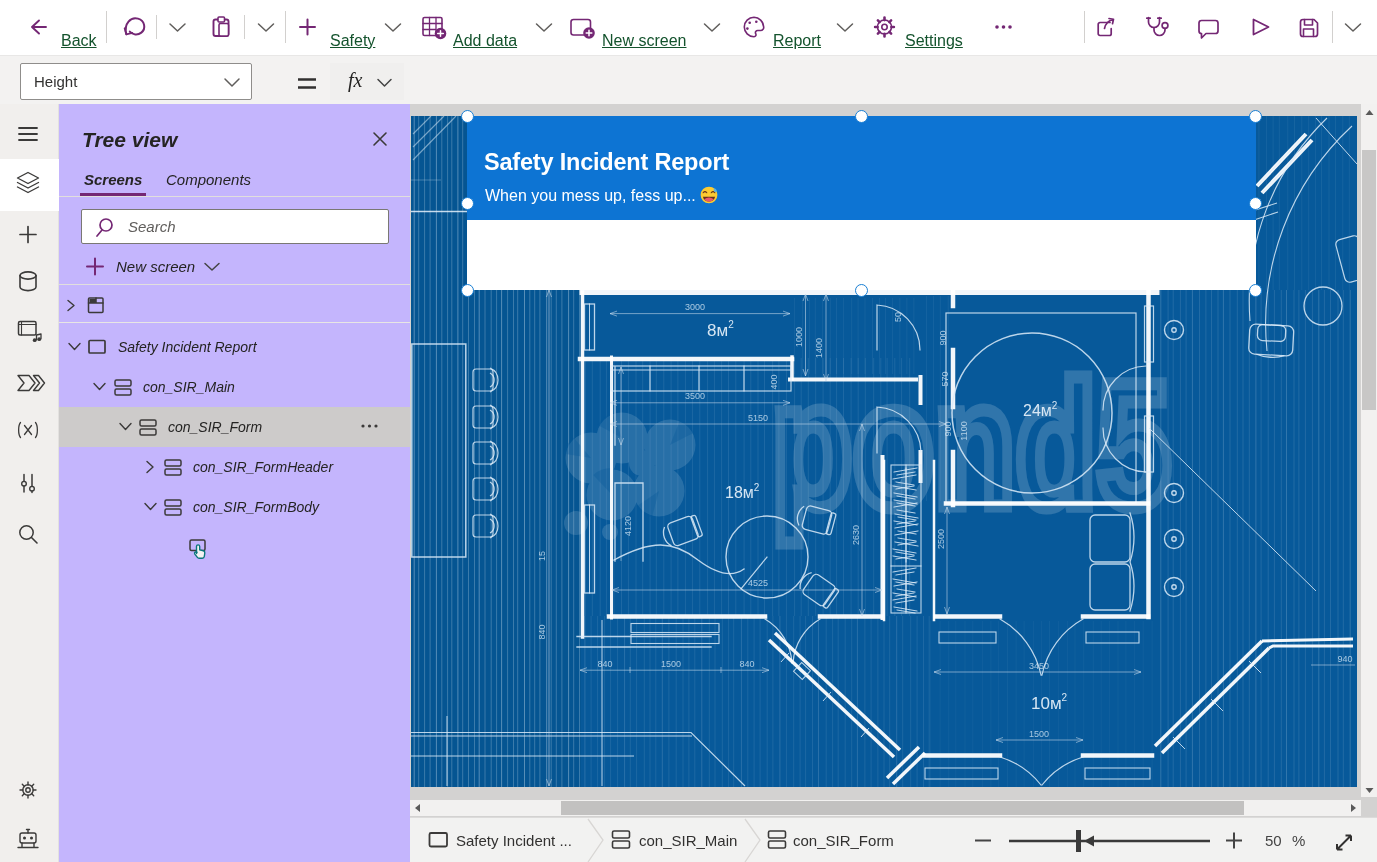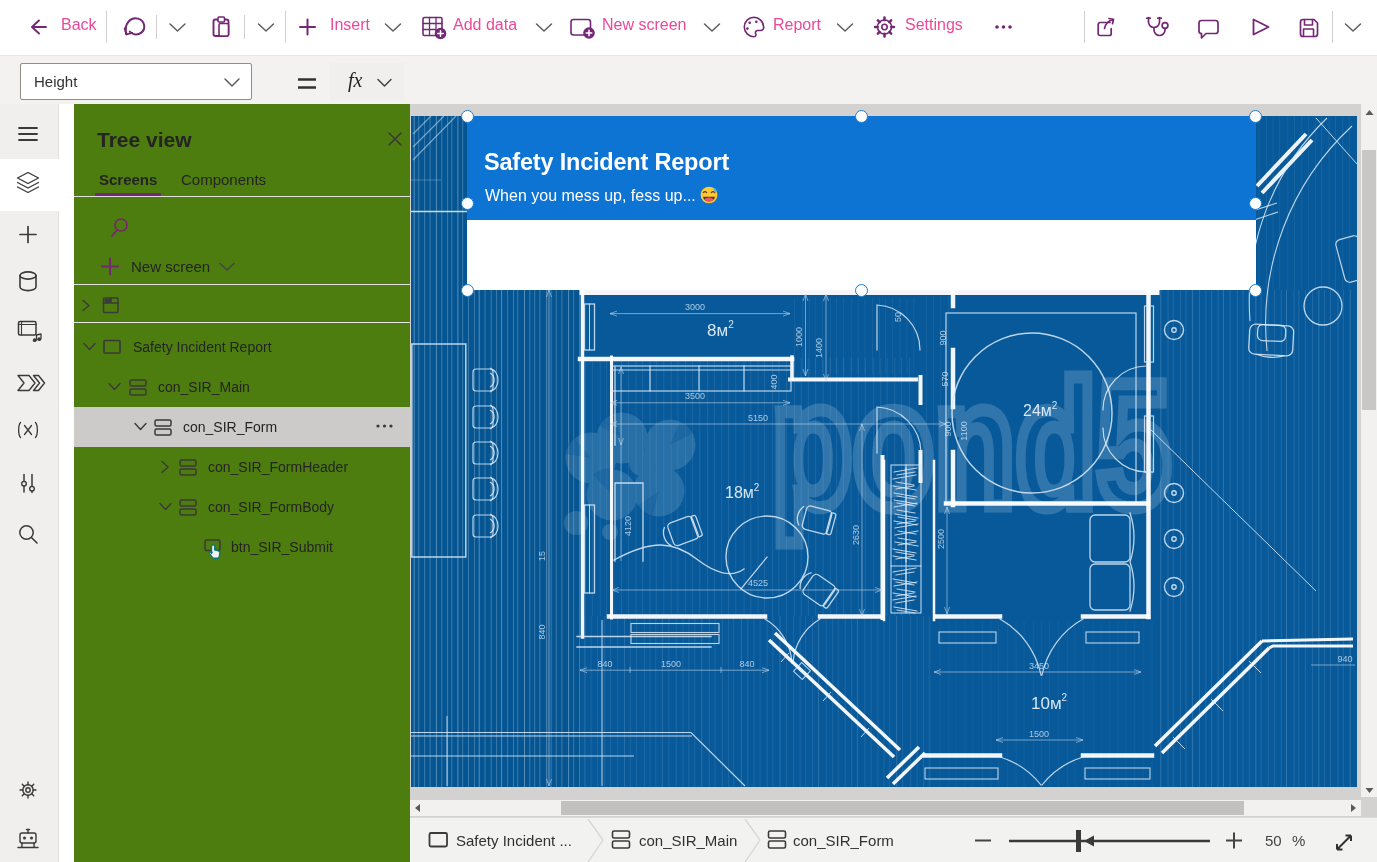--- a/index.html
+++ b/index.html
@@ -1,35 +1,35 @@
 <!DOCTYPE html>
 <html><head>
 <meta charset="utf-8">
 <style>
   * { margin:0; padding:0; box-sizing:border-box; }
   html,body { width:1377px; height:862px; overflow:hidden; font-family:"Liberation Sans", sans-serif; background:#fff; }
   #page { position:relative; width:1377px; height:862px; }
   
   #toolbar { position:absolute; left:0; top:0; width:1377px; height:55px; background:#fff; }
-  #toolbar .lbl { position:absolute; top:16px; font-size:16px; color:#ec4899; white-space:nowrap; }
+  #toolbar .lbl { position:absolute; top:32px; font-size:16px; color:#14532d; white-space:nowrap;text-decoration:underline; }
   
   #fbar { position:absolute; left:0; top:55px; width:1377px; height:49px; background:#f3f2f1; border-top:1px solid #e8e7e6;}
   #propdd { position:absolute; left:20px; top:7px; width:232px; height:37px; background:#fff; border:1px solid #8f8d8b; border-radius:2px; }
   #propdd .t { position:absolute; left:13px; top:9px; font-size:15px; color:#323130; }
   #fxbox { position:absolute; left:330px; top:7px; width:74px; height:37px; background:#f0efee; }
   #fxbox .fx { position:absolute; left:18px; top:6px; font-family:"Liberation Serif", serif; font-style:italic; font-size:20px; color:#252423; }
   #finput { position:absolute; left:406px; top:0px; width:971px; height:49px; background:#fff; }
   #ftext { position:absolute; left:11px; top:14px; font-family:"Liberation Mono", monospace; font-size:17.2px; letter-spacing:0px; color:#3b3a39; white-space:pre; }
   .fid { color:#742774; font-style:italic; }
   
   #rail { position:absolute; left:0; top:104px; width:59px; height:758px; background:#f1efed; border-right:1px solid #e3e1df; }
   #rail .sel { position:absolute; left:0; top:55px; width:59px; height:52px; background:#fff; }
   #rail svg { position:absolute; left:17px; }
   
-  #panel { position:absolute; left:74px; top:104px; width:351px; height:758px; background:#4d7c0f; }
+  #panel { position:absolute; left:59px; top:104px; width:351px; height:758px; background:#c4b5fd;font-style:italic; }
   #panel .title { position:absolute; left:23px; top:24px; font-size:21px; font-weight:700; color:#252423; }
   #panel .tabs { position:absolute; left:25px; top:67px; font-size:15px; color:#252423; }
   #panel .tabline { position:absolute; left:0; top:92px; width:351px; height:1px; background:#e1dfdd; }
   #searchbox { position:absolute; left:22px; top:105px; width:308px; height:35px; background:#fff; border:1px solid #7a7874; border-radius:2px; }
   #panel .nsline { position:absolute; left:0; top:180px; width:351px; height:1px; background:#e1dfdd; }
   .trow { position:absolute; left:0; width:351px; height:40px; font-size:14px; color:#252423; }
   .trow .txt { position:absolute; top:12px; }
   
   #canvas { position:absolute; left:410px; top:104px; width:967px; height:758px; background:#d3d2d1; }
   #bp { position:absolute; left:1px; top:12px; }
@@ -100,21 +100,21 @@
         <path d="M536.5 24 l7.5 7 7.5 -7"></path>
         <path d="M704.5 24 l7.5 7 7.5 -7"></path>
         <path d="M837.5 24 l7.5 7 7.5 -7"></path>
         <path d="M1345.5 24 l7.5 7 7.5 -7"></path>
       </g>
       <g stroke="#d2d0ce" stroke-width="1">
         <path d="M106.5 11 v32 M156.5 15 v24 M244.5 15 v24 M285.5 11 v32 M1084.5 11 v32 M1332.5 11 v32"></path>
       </g>
     </svg>
     <span class="lbl" style="left:61px">Back</span>
-    <span class="lbl" style="left:330px">Insert</span>
+    <span class="lbl" style="left:330px">Safety</span>
     <span class="lbl" style="left:453px">Add data</span>
     <span class="lbl" style="left:602px">New screen</span>
     <span class="lbl" style="left:773px">Report</span>
     <span class="lbl" style="left:905px">Settings</span>
   </div>
   <div id="fbar">
     <div id="propdd">
         <span class="t">Height</span>
       <svg width="20" height="14" style="position:absolute;right:8px;top:12px">
           <path d="M2 3 l7 7 7 -7" fill="none" stroke="#605e5c" stroke-width="1.5" stroke-linecap="round" stroke-linejoin="round"></path>
@@ -167,41 +167,41 @@
         </g>
       </g>
     </svg>
   </div>
   <div id="panel">
     <div class="title">Tree view</div>
     <span class="tabs" style="left:25px;font-weight:700">Screens</span>
     <span class="tabs" style="left:107px;color:#252423">Components</span>
     <div style="position:absolute;left:21px;top:89px;width:66px;height:3px;background:#742774"></div>
     <div class="tabline"></div>
+    <div id="searchbox">
+        <span style="position:absolute;left:46px;top:8px;font-size:15px;color:#605e5c">Search</span>
+      </div>
     <span style="position:absolute;left:57px;top:154px;font-size:15px;color:#252423">New screen</span>
     <div class="nsline"></div>
     <div style="position:absolute;left:0;top:303px;width:351px;height:40px;background:#cdcbca"></div>
     <div style="position:absolute;left:0;top:218px;width:351px;height:1px;background:#e8e6e4"></div>
     <span class="trow" style="top:223px">
         <span class="txt" style="left:59px">Safety Incident Report</span>
       </span>
     <span class="trow" style="top:263px">
         <span class="txt" style="left:84px">con_SIR_Main</span>
       </span>
     <span class="trow" style="top:303px">
         <span class="txt" style="left:109px">con_SIR_Form</span>
       </span>
     <span class="trow" style="top:343px">
         <span class="txt" style="left:134px">con_SIR_FormHeader</span>
       </span>
     <span class="trow" style="top:383px">
         <span class="txt" style="left:134px">con_SIR_FormBody</span>
-      </span>
-    <span class="trow" style="top:423px">
-        <span class="txt" style="left:157px">btn_SIR_Submit</span>
       </span>
     <svg width="351" height="758" style="position:absolute;left:0;top:0">
       <g fill="none" stroke="#3b3a39" stroke-width="1.5" stroke-linecap="round" stroke-linejoin="round">
         <path d="M315 29 l12 12 m0 -12 l-12 12" stroke-width="1.6"></path>
         <circle cx="47" cy="121" r="6" stroke="#742774" stroke-width="1.7"></circle>
         <path d="M43 126 l-5 6" stroke="#742774" stroke-width="1.7"></path>
         <path d="M28 162.5 h16 M36 154.5 v16" stroke="#742774" stroke-width="2"></path>
         <path d="M146 159.5 l7 6.5 7 -6.5" stroke="#444" stroke-width="1.5"></path>
         <path d="M9 196.5 l6 5 -6 5" stroke-width="1.4"></path>
         <rect x="29.5" y="194" width="14.5" height="14.5" rx="1" stroke-width="1.5"></rect>

